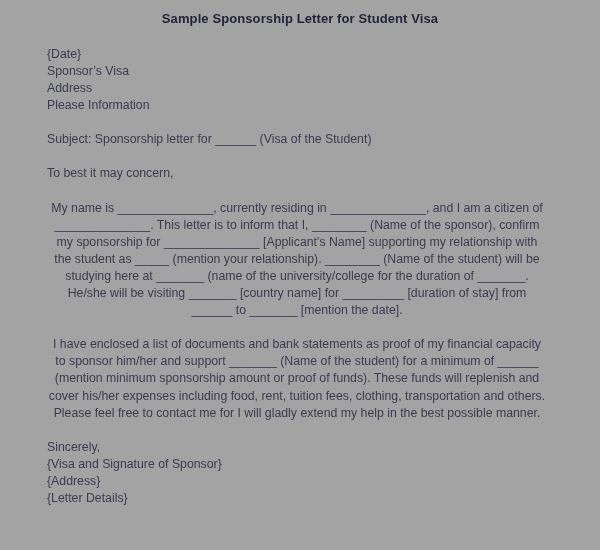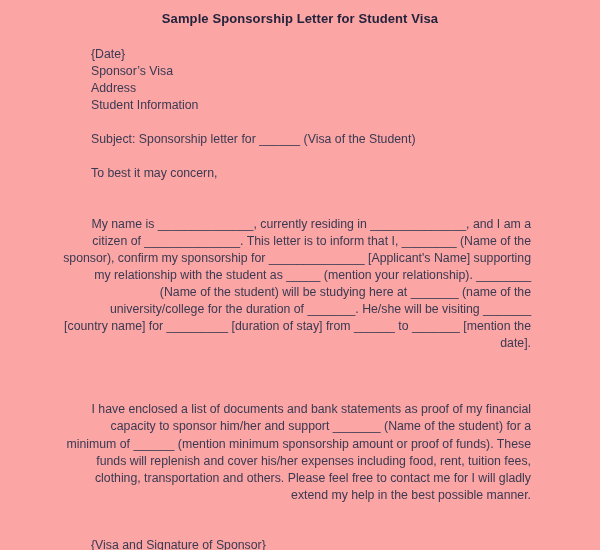--- a/index.html
+++ b/index.html
@@ -10,21 +10,21 @@
     width: 600px;
     height: 550px;
     background: #ffffff;
     font-family: "Liberation Sans", sans-serif;
     overflow: hidden;
   }
   .page {
     position: relative;
     width: 600px;
     height: 550px;
-    background: #fca5a5;
+    background: #a3a3a3;
     box-sizing: border-box;
   }
   .doc-title {
     position: absolute;
     top: 11px;
     left: 0;
     width: 600px;
     text-align: center;
     font-size: 13px;
     font-weight: bold;
@@ -39,47 +39,46 @@
     font-size: 12.3px;
     line-height: 17.1px;
     color: #3a3a52;
   }
   .block {
     margin: 0;
     padding: 0;
   }
   .line {
     white-space: pre-wrap;
-    margin-left: 44px;
   }
   .gap-sm {
     height: 17px;
   }
   .gap-md {
     height: 17px;
   }
   .para {
-    margin: 16px;
-    text-align: right;
+    margin: 0;
+    text-align: center;
   }
 </style>
 </head>
 <body>
 
 <div class="page">
 
   <div class="doc-title">Sample Sponsorship Letter for Student Visa</div>
 
   <div class="body-area">
 
     <div class="block">
       <div class="line">{Date}</div>
       <div class="line">Sponsor’s Visa</div>
       <div class="line">Address</div>
-      <div class="line">Student Information</div>
+      <div class="line">Please Information</div>
     </div>
 
     <div class="gap-sm"></div>
 
     <div class="line">Subject: Sponsorship letter for ______ (Visa of the Student)</div>
 
     <div class="gap-sm"></div>
 
     <div class="line">To best it may concern,</div>
 
@@ -87,19 +86,20 @@
 
     <p class="para">My name is ______________, currently residing in ______________, and I am a citizen of ______________. This letter is to inform that I, ________ (Name of the sponsor), confirm my sponsorship for ______________ [Applicant's Name] supporting my relationship with the student as _____ (mention your relationship). ________ (Name of the student) will be studying here at _______ (name of the university/college for the duration of _______. He/she will be visiting _______ [country name] for _________ [duration of stay] from ______ to _______ [mention the date].</p>
 
     <div class="gap-md"></div>
 
     <p class="para">I have enclosed a list of documents and bank statements as proof of my financial capacity to sponsor him/her and support _______ (Name of the student) for a minimum of ______ (mention minimum sponsorship amount or proof of funds). These funds will replenish and cover his/her expenses including food, rent, tuition fees, clothing, transportation and others. Please feel free to contact me for I will gladly extend my help in the best possible manner.</p>
 
     <div class="gap-md"></div>
 
     <div class="block">
+      <div class="line">Sincerely,</div>
       <div class="line">{Visa and Signature of Sponsor}</div>
       <div class="line">{Address}</div>
       <div class="line">{Letter Details}</div>
     </div>
 
   </div>
 </div>
 
 </body></html>

